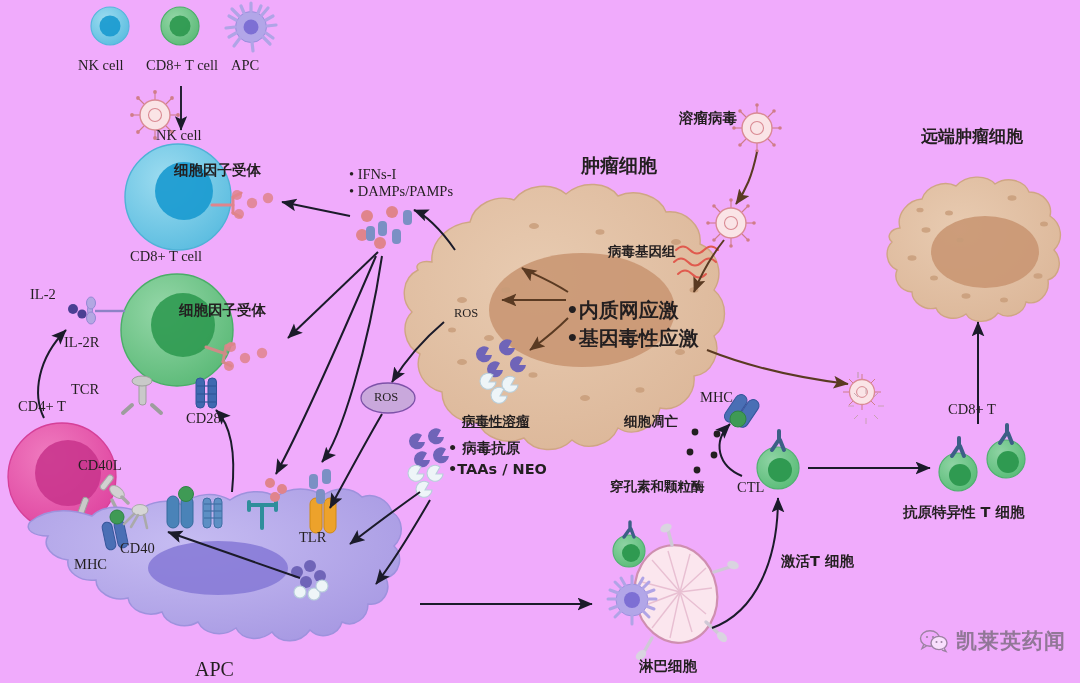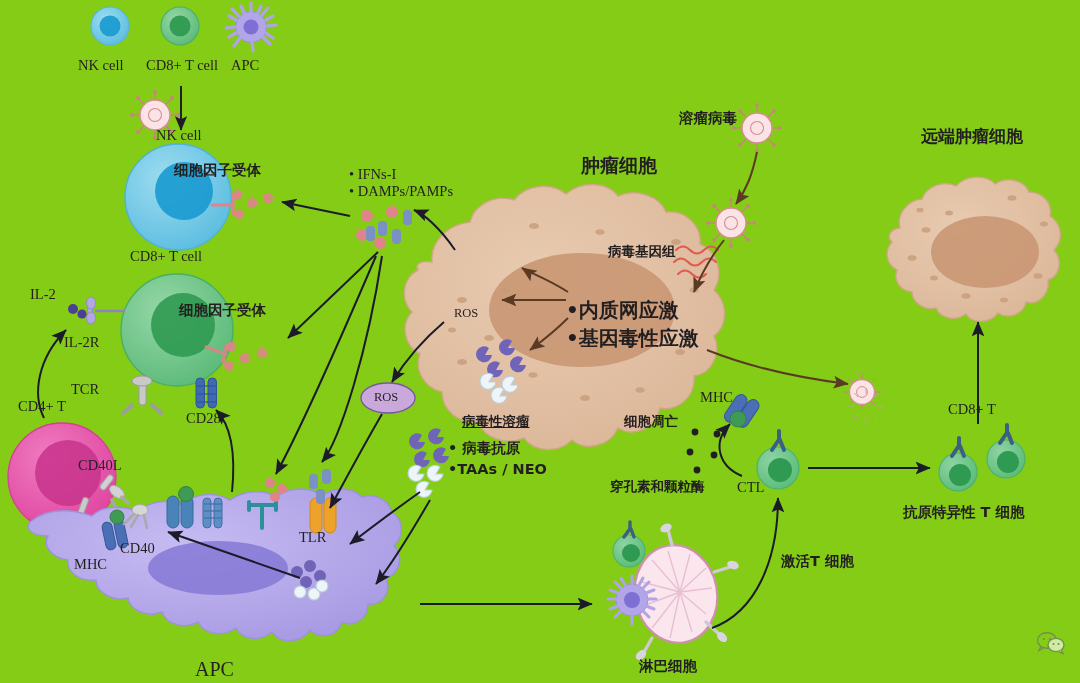--- a/index.html
+++ b/index.html
@@ -8,21 +8,21 @@
     padding: 0;
     background: #ffffff;
   }
   body {
     font-family: "Liberation Serif", "DejaVu Serif", serif;
   }
   #canvas {
     position: relative;
     width: 1080px;
     height: 683px;
-    background: #84cc16;
+    background: #f0abfc;
     overflow: hidden;
   }
   svg.layer {
     position: absolute;
     left: 0;
     top: 0;
     width: 1080px;
     height: 683px;
   }
   .lbl {
@@ -706,15 +706,16 @@
     <svg width="30" height="24" viewBox="0 0 30 24">
       <ellipse cx="11" cy="9.5" rx="9.5" ry="7.8" fill="none" stroke="#6b6b6d" stroke-width="1.4"></ellipse>
       <path d="M5,15 L3,19.5 L7.5,17" fill="none" stroke="#6b6b6d" stroke-width="1.4"></path>
       <circle cx="8" cy="8" r="1.1" fill="#6b6b6d"></circle>
       <circle cx="14" cy="8" r="1.1" fill="#6b6b6d"></circle>
       <ellipse cx="20" cy="14" rx="8" ry="6.6" fill="#ffffff" stroke="#6b6b6d" stroke-width="1.4"></ellipse>
       <path d="M25,19 L27,22.5 L23,21" fill="#ffffff" stroke="#6b6b6d" stroke-width="1.4"></path>
       <circle cx="17.5" cy="13" r="1" fill="#6b6b6d"></circle>
       <circle cx="22.5" cy="13" r="1" fill="#6b6b6d"></circle>
     </svg>
+    <span class="wm-text">凯莱英药闻</span>
   </div>
 
 </div>
 
 </body></html>

